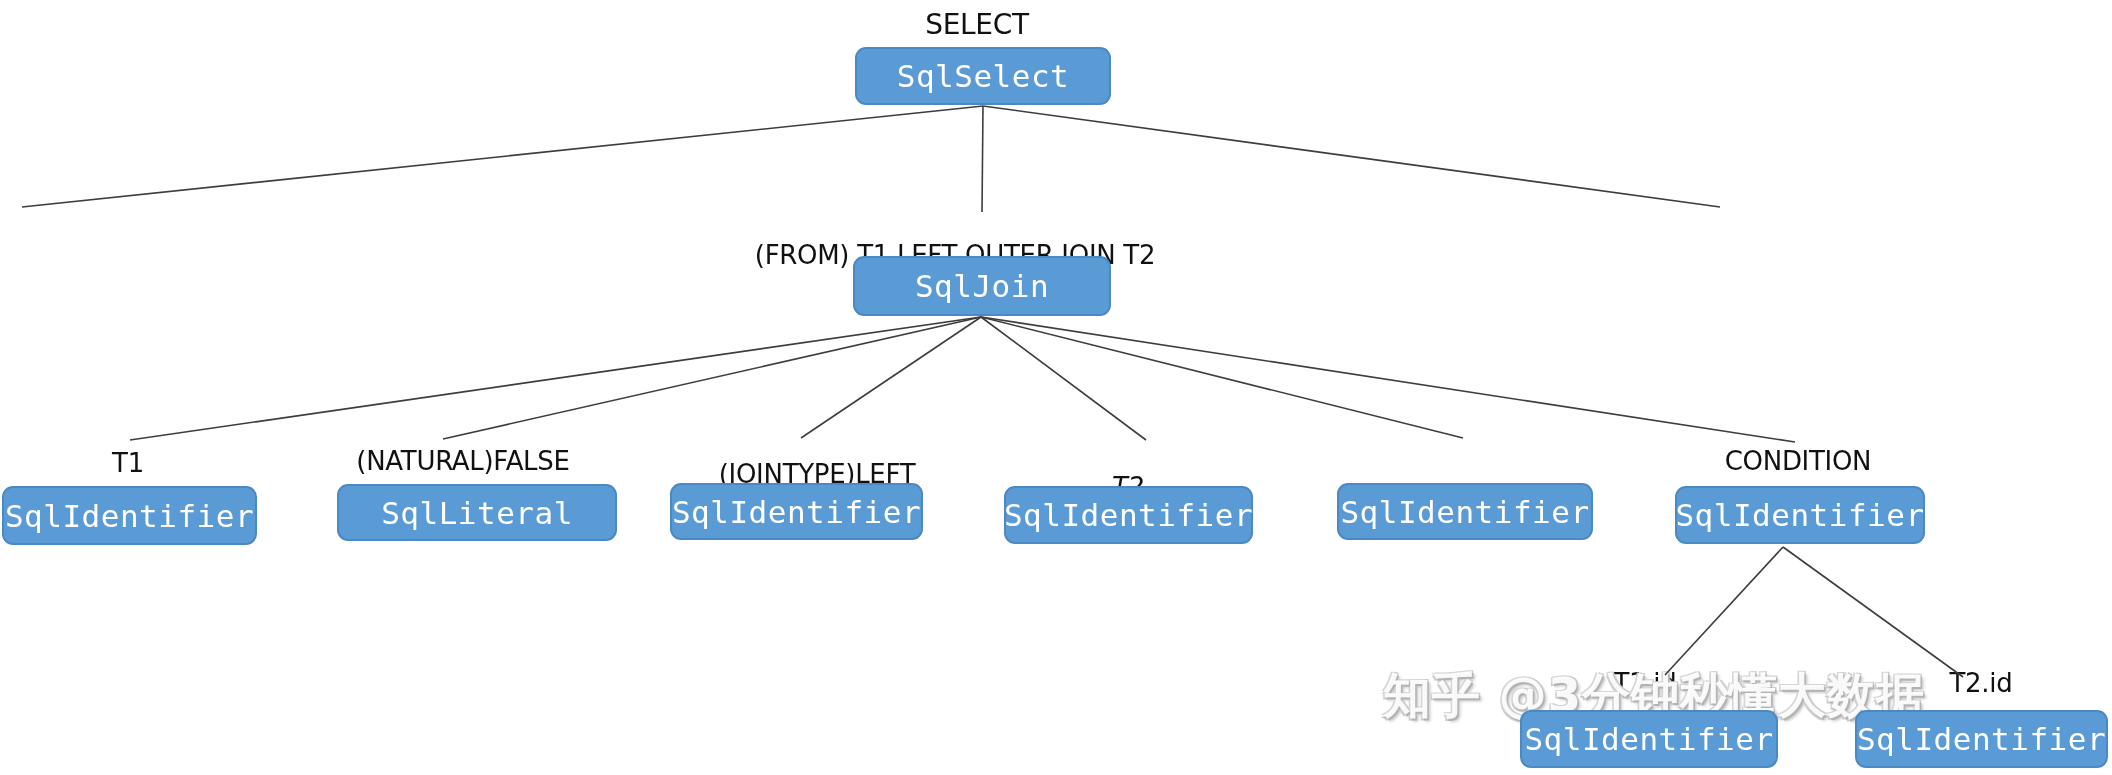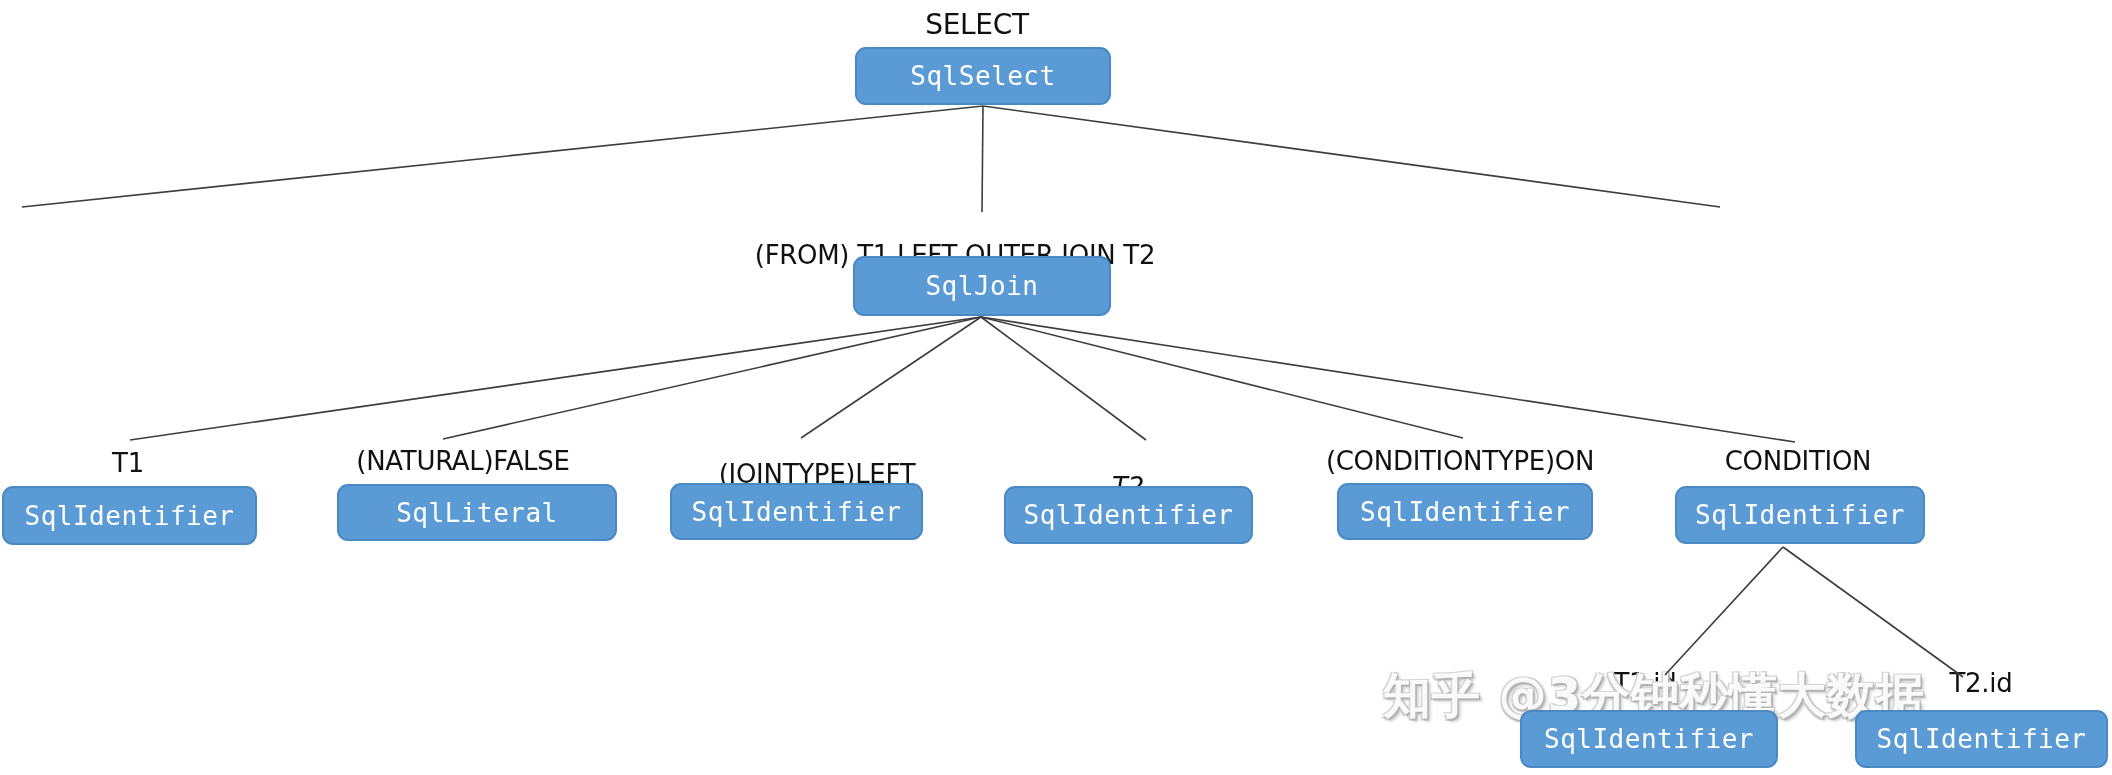--- a/index.html
+++ b/index.html
@@ -26,21 +26,21 @@
     z-index: 4;
     background: #5b9bd5;
     border: 2px solid #4a89c4;
     border-radius: 11px;
     box-sizing: border-box;
     display: flex;
     align-items: center;
     justify-content: center;
     color: #ffffff;
     font-family: "DejaVu Sans Mono", monospace;
-    font-size: 26px;
+    font-size: 31px;
     letter-spacing: 0.5px;
     white-space: nowrap;
   }
   
   .lbl {
     position: absolute;
     z-index: 1;
     color: #111111;
     font-family: "DejaVu Sans", sans-serif;
     font-size: 26px;
@@ -117,21 +117,20 @@
   <div class="lbl" style="left:817px; top:446px;margin-top:13px;">(JOINTYPE)LEFT</div>
   <div class="box" style="left:670px; top:483px; width:253px; height:57px;">
     <span>SqlIdentifier</span>
   </div>
 
   <div class="lbl" style="left:1128px; top:472px;font-style:italic;">T2</div>
   <div class="box" style="left:1004px; top:486px; width:249px; height:58px;">
     <span>SqlIdentifier</span>
   </div>
 
-  <div class="lbl" style="left:1460px; top:446px;">(CONDITIONTYPE)ON</div>
   <div class="box" style="left:1337px; top:483px; width:256px; height:57px;">
     <span>SqlIdentifier</span>
   </div>
 
   <div class="lbl" style="left:1798px; top:446px;">CONDITION</div>
   <div class="box" style="left:1675px; top:486px; width:250px; height:58px;">
     <span>SqlIdentifier</span>
   </div>
 
   <div class="lbl" style="left:1645px; top:668px;">T1.id</div>

